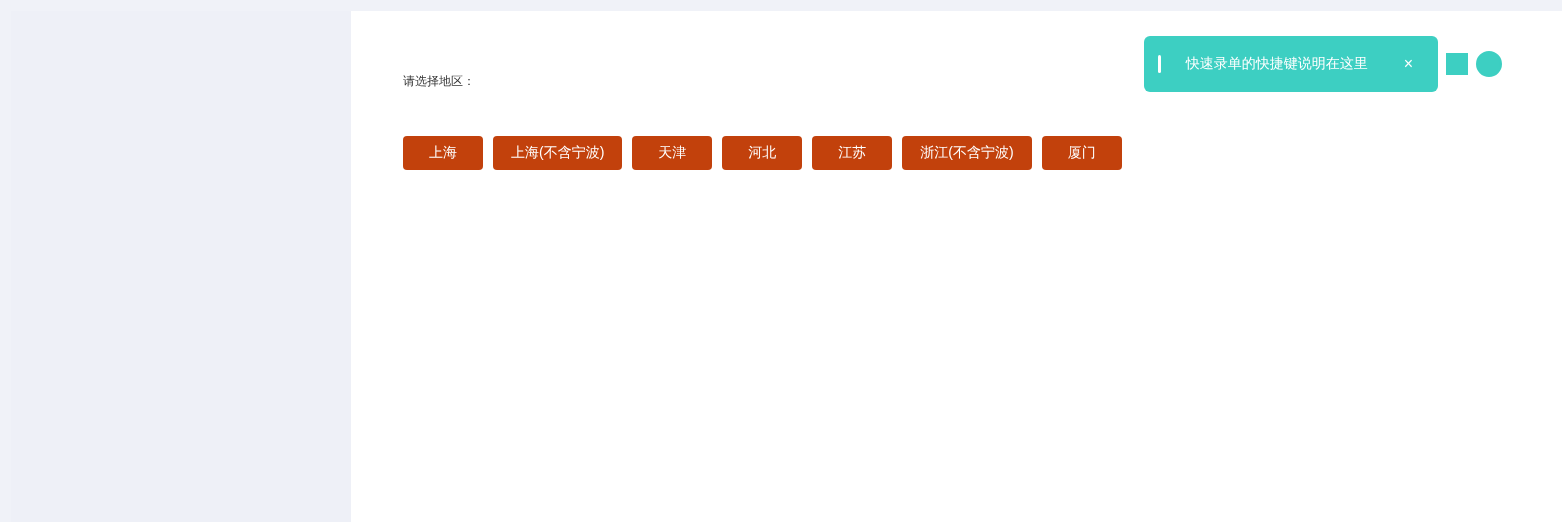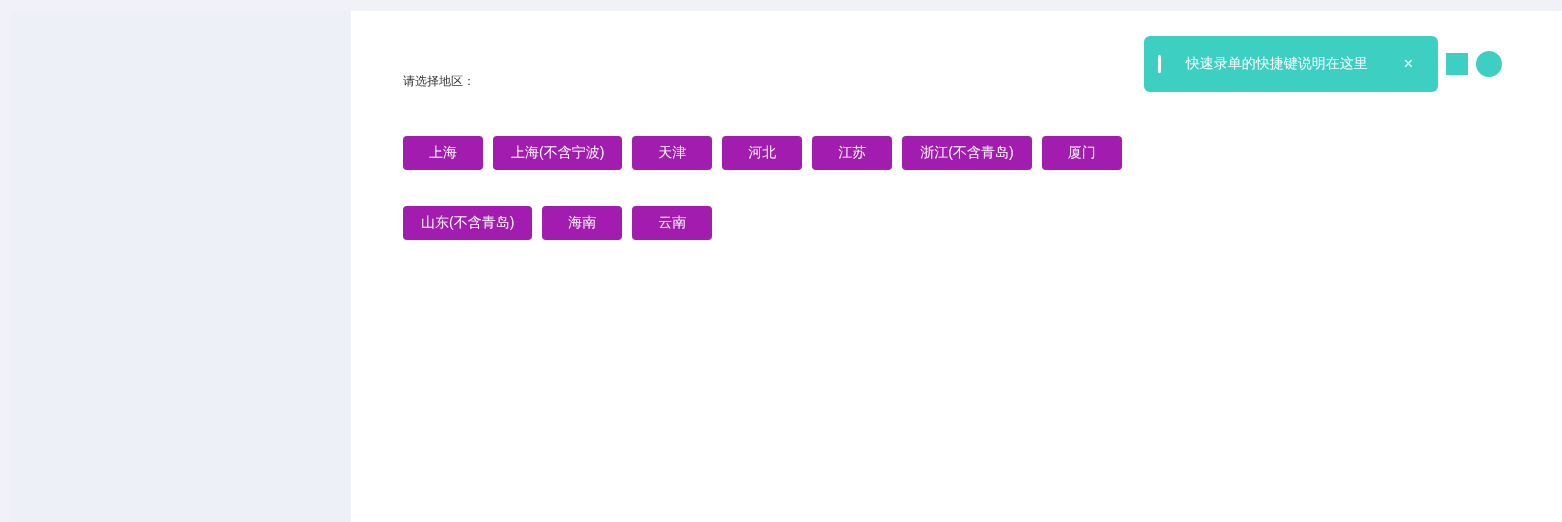--- a/index.html
+++ b/index.html
@@ -47,21 +47,21 @@
 
     .region-buttons-row {
       display: flex;
       flex-wrap: nowrap;
       gap: 10px;
       margin-bottom: 14px;
       align-items: center;
     }
 
     .region-btn {
-      background: #a21caf;
+      background: #c2410c;
       color: #fff;
       border: none;
       border-radius: 4px;
       padding: 8px 18px;
       font-size: 14px;
       cursor: pointer;
       white-space: nowrap;
       min-width: 80px;
       text-align: center;
       font-family: 'Microsoft YaHei', 'PingFang SC', sans-serif;
@@ -141,24 +141,19 @@
 
   <div class="region-section">
     <div class="region-title">请选择地区：</div>
 
     <div class="region-buttons-row">
       <button class="region-btn">上海</button>
       <button class="region-btn">上海(不含宁波)</button>
       <button class="region-btn">天津</button>
       <button class="region-btn">河北</button>
       <button class="region-btn">江苏</button>
-      <button class="region-btn">浙江(不含青岛)</button>
+      <button class="region-btn">浙江(不含宁波)</button>
       <button class="region-btn">厦门</button>
     </div>
 
-    <div class="region-buttons-row">
-      <button class="region-btn">山东(不含青岛)</button>
-      <button class="region-btn">海南</button>
-      <button class="region-btn">云南</button>
-    </div>
   </div>
 
 </div>
 
 </body></html>

